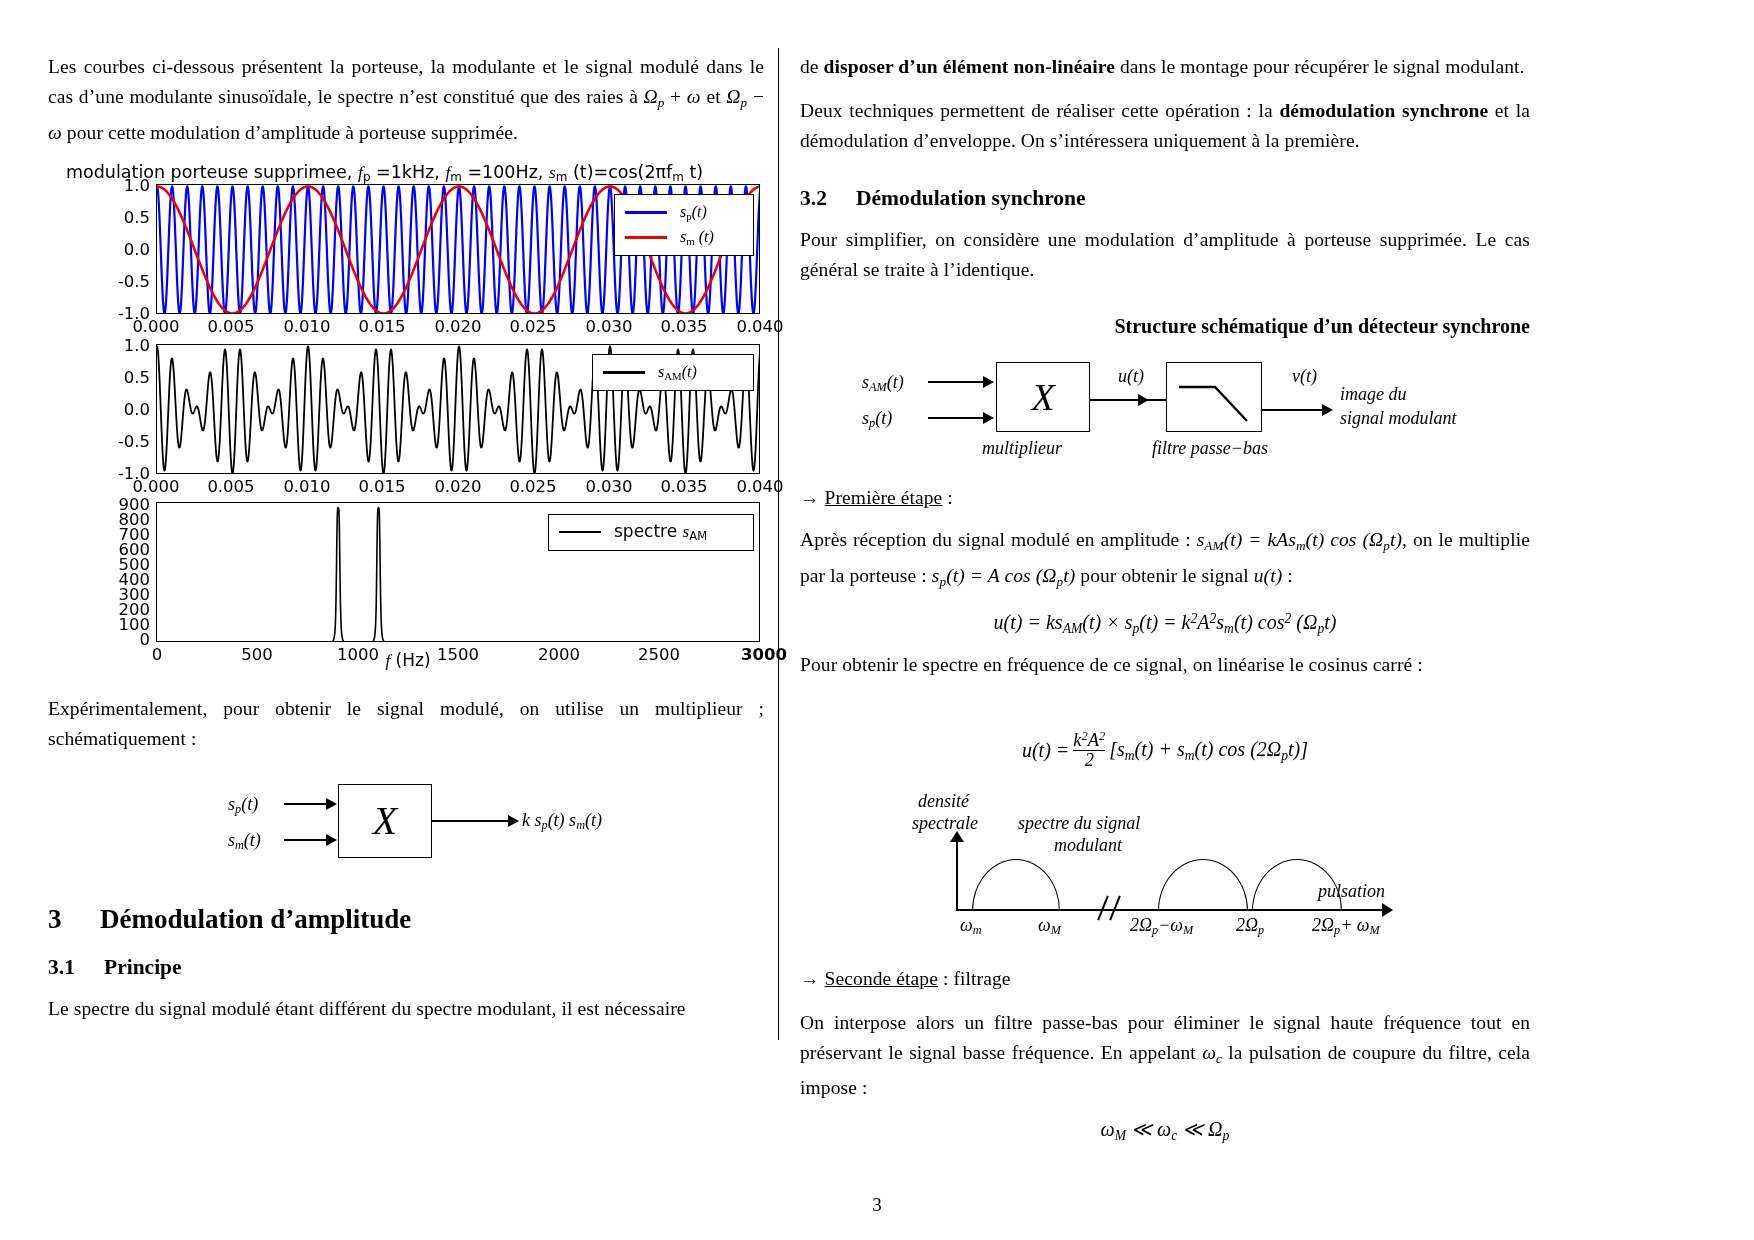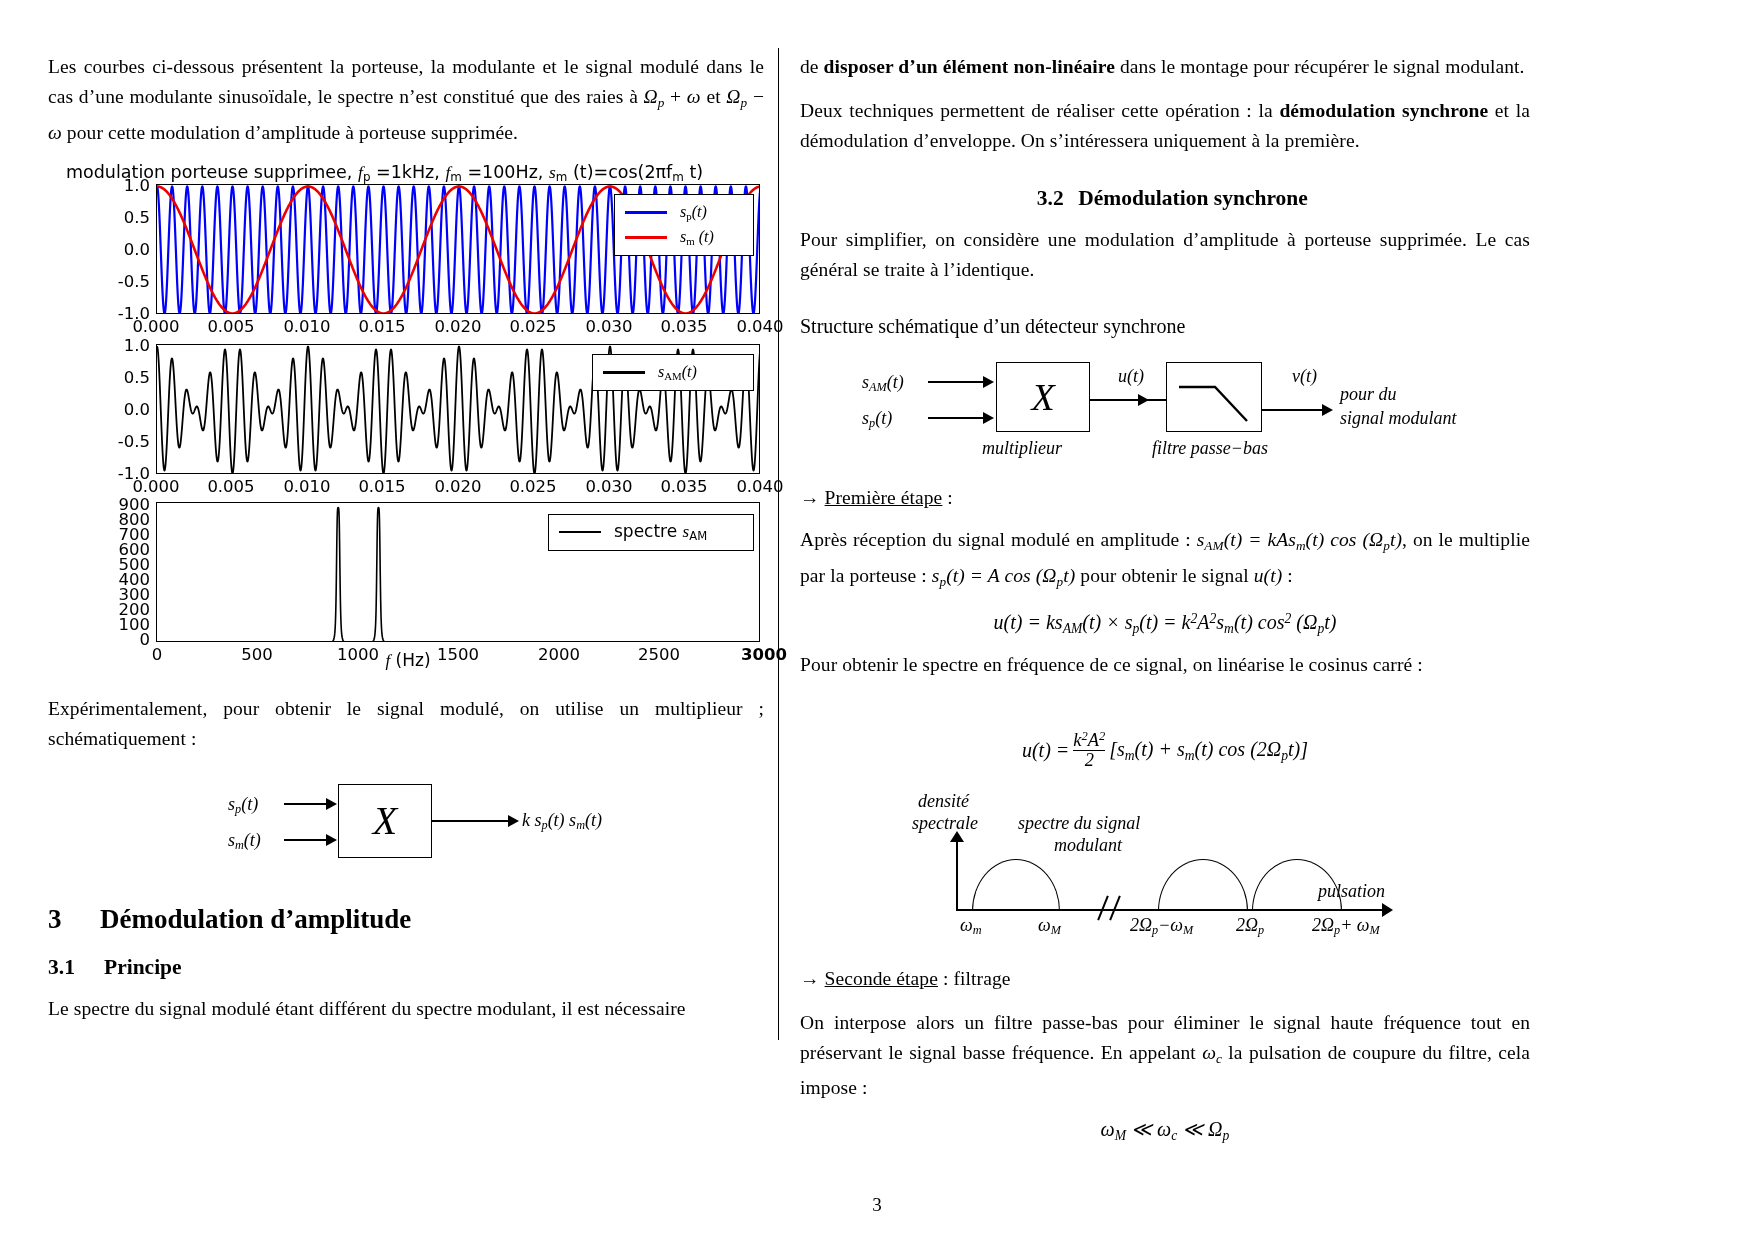--- a/index.html
+++ b/index.html
@@ -31,21 +31,21 @@
 
   h2.section {
     font-size:27px; font-weight:bold; margin:26px 0 16px 0;
     font-family:"Liberation Serif", serif;
   }
   h2.section .num { display:inline-block; width:52px; }
   h3.subsection {
     font-size:21.5px; font-weight:bold; margin:20px 0 14px 0;
   }
   h3.subsection .num { display:inline-block; width:56px; }
-  .runin-head { font-size:20px; font-weight:normal; margin:18px 0 14px 0; }
+  .runin-head { font-size:20px; font-weight:bold; margin:18px 0 14px 0;text-align:right; }
 
   .eq { text-align:center; font-size:20px; margin:12px 0 14px 0; }
 
   sub { font-size:0.68em; vertical-align:-0.28em; }
   sup { font-size:0.68em; vertical-align:0.45em; }
 
   
   .figure { position:relative; width:716px; height:510px; margin:4px 0 10px 0; }
   .fig-title {
     position:absolute; left:18px; top:0; width:700px;
@@ -281,21 +281,21 @@
   <div class="col-right">
 
     <p class="body">
       <span>de </span><span class="b">disposer d’un élément non-linéaire</span><span> dans le montage pour récupérer le signal modulant.</span>
     </p>
 
     <p class="body">
       <span>Deux techniques permettent de réaliser cette opération : la </span><span class="b">démodulation synchrone</span><span> et la démodulation d’enveloppe. On s’intéressera uniquement à la première.</span>
     </p>
 
-    <h3 class="subsection" style="margin-top:30px;text-align:center;">
+    <h3 class="subsection" style="margin-top:30px;">
       <span class="num">3.2</span><span>Démodulation synchrone</span>
     </h3>
 
     <p class="body">Pour simplifier, on considère une modulation d’amplitude à porteuse supprimée. Le cas général se traite à l’identique.</p>
 
     <div class="runin-head" style="margin-top:30px;">Structure schématique d’un détecteur synchrone</div>
 
     <div class="detector">
       <div class="lbl-it" style="left:62px; top:20px;">
         <span>s</span><sub>AM</sub><span>(t)</span>
@@ -320,21 +320,21 @@
       <div class="filterbox" style="left:366px; top:10px; width:96px; height:70px;">
         <svg width="96" height="70" viewBox="0 0 96 70">
           <polyline points="12,24 48,24 80,58" fill="none" stroke="#000" stroke-width="2.4"></polyline>
         </svg>
       </div>
 
       <div class="lbl-it" style="left:492px; top:14px;">v(t)</div>
       <div class="arrow-line" style="left:462px; top:57px; width:64px;"></div>
       <div class="arrow-head" style="left:522px; top:52px;"></div>
 
-      <div class="lbl-it" style="left:540px; top:32px;">pour du</div>
+      <div class="lbl-it" style="left:540px; top:32px;">image du</div>
       <div class="lbl-it" style="left:540px; top:56px;">signal modulant</div>
 
       <div class="lbl-it" style="left:182px; top:86px;">multiplieur</div>
       <div class="lbl-it" style="left:352px; top:86px;">filtre passe−bas</div>
     </div>
 
     <p class="body" style="margin-top:16px; margin-bottom:12px;">
       <span>→ </span><span class="ul">Première étape</span><span> :</span>
     </p>
 

